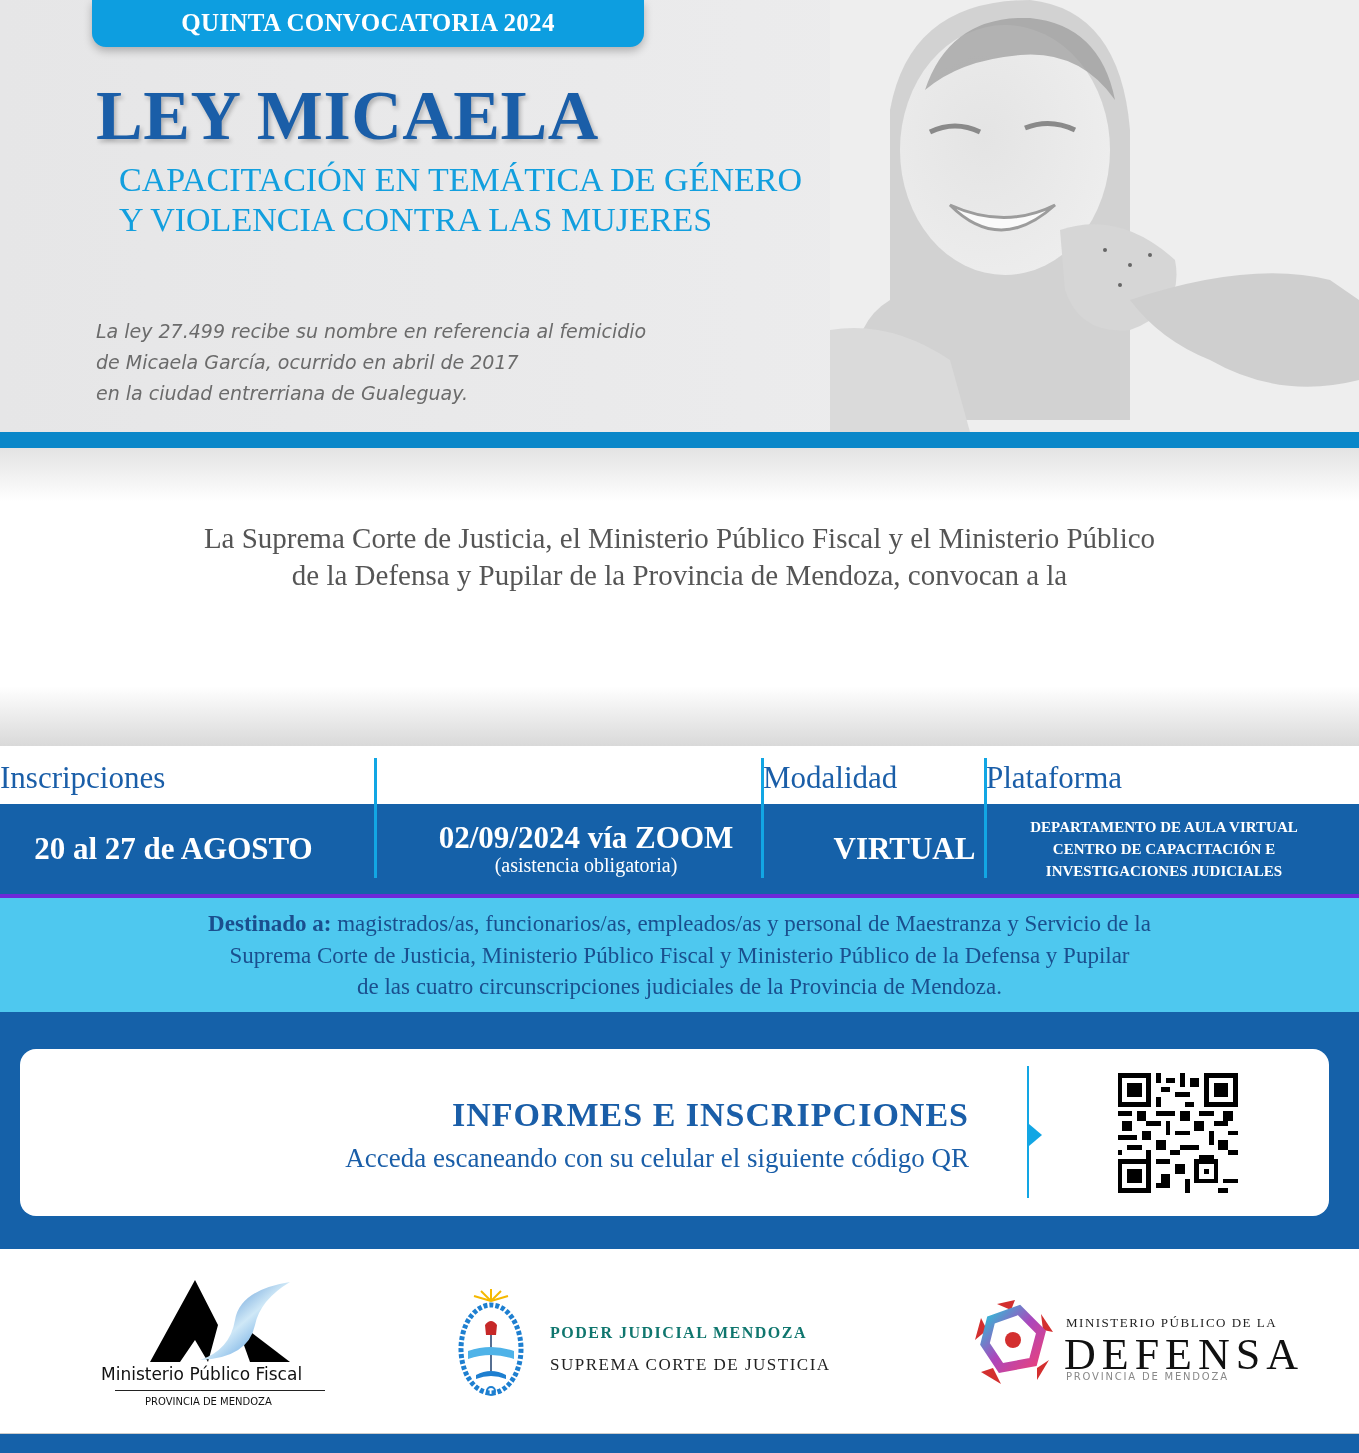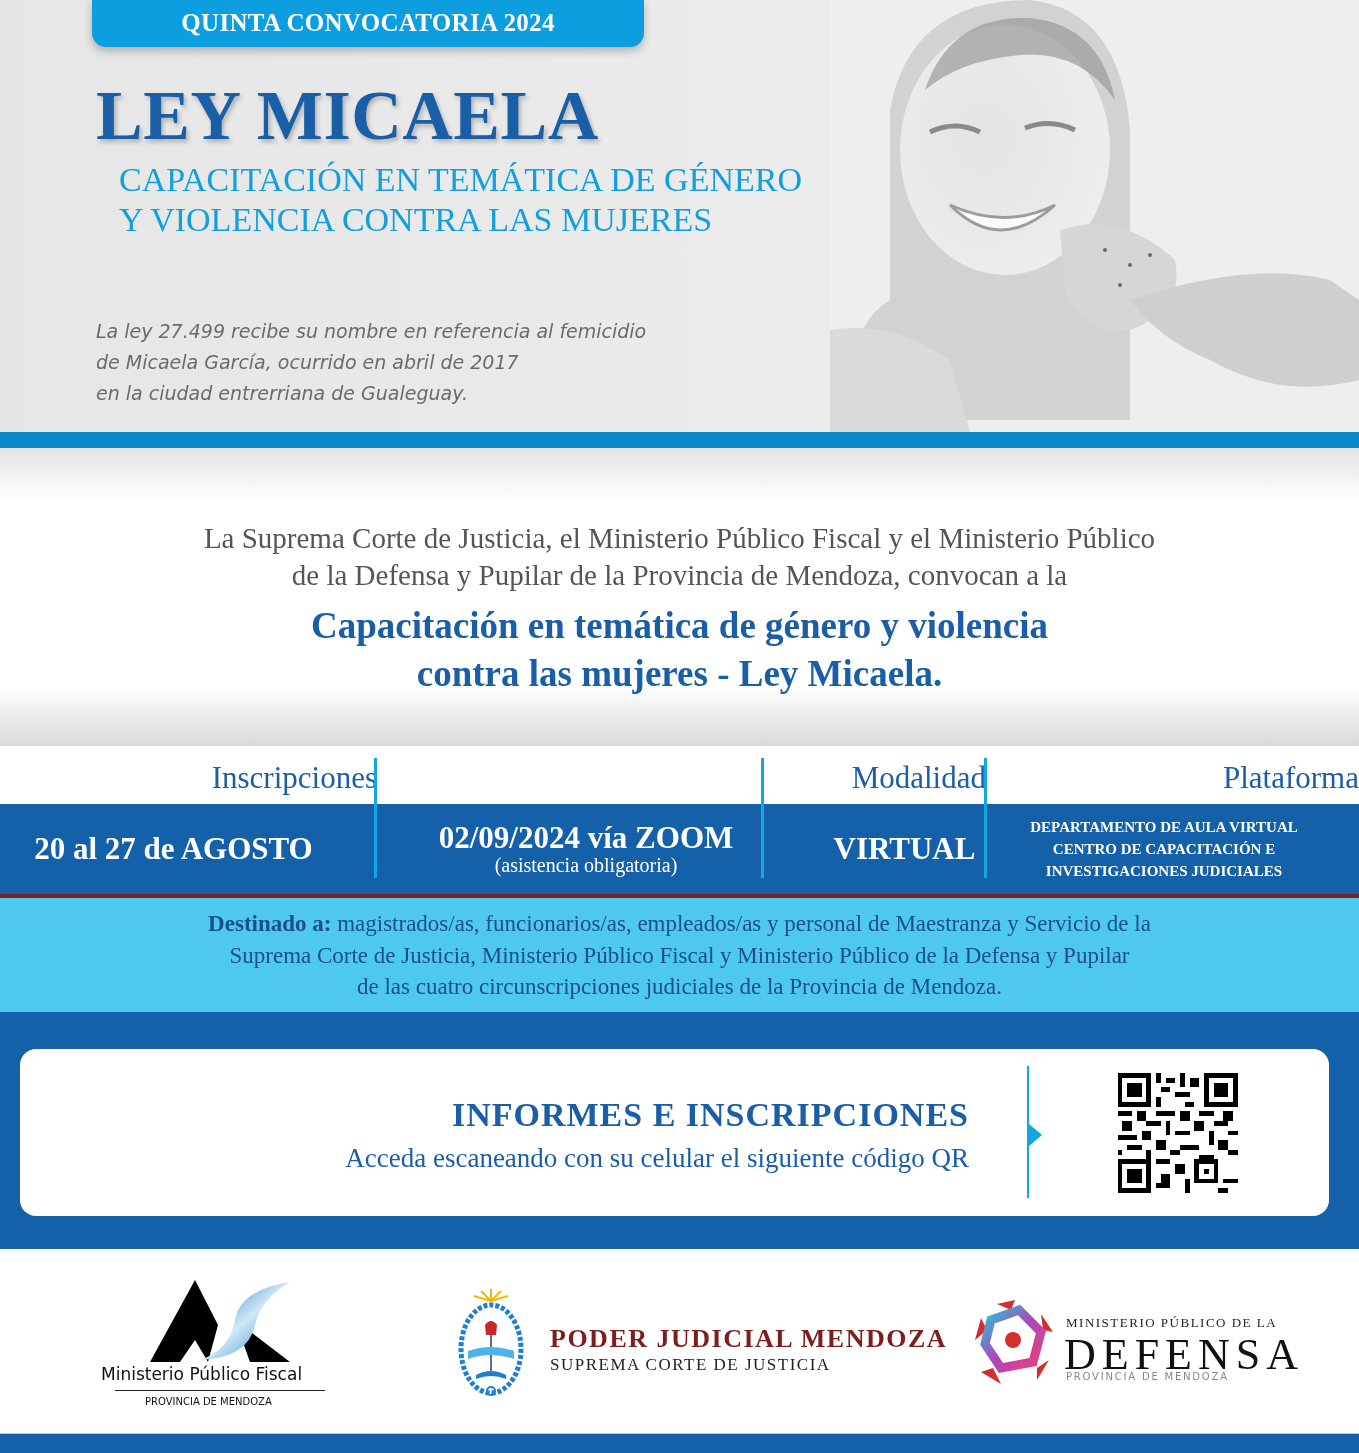--- a/index.html
+++ b/index.html
@@ -25,49 +25,49 @@
   
   .intro { position: absolute; left: 0; top: 448px; width: 1359px; height: 298px;
            background: linear-gradient(180deg, #e3e3e3 0%, #ffffff 18%, #ffffff 80%, #d9d9d9 100%); text-align: center; padding-left: 9px; }
   .intro-text { position: absolute; left: 0; top: 72px; width: 100%; font-size: 29px; line-height: 37px; color: #555555; }
   .intro-highlight { position: absolute; left: 0; top: 154px; width: 100%; font-size: 37px; line-height: 48px;
                      color: #1a5ea8; font-weight: bold; }
 
   
   .grid-head { position: absolute; left: 0; top: 746px; width: 1359px; height: 58px; background: #ffffff; }
   .grid-body { position: absolute; left: 0; top: 804px; width: 1359px; height: 90px; background: #1561a9; }
-  .cell-h { position: absolute; top: 0; height: 58px; line-height: 64px; text-align: right; font-size: 31px; color: #1a5ea8; }
+  .cell-h { position: absolute; top: 0; height: 58px; line-height: 64px; text-align: left; font-size: 31px; color: #1a5ea8; }
   .cell-b { position: absolute; top: 0; height: 90px; display: flex; flex-direction: column; justify-content: center;
             align-items: center; text-align: center; color: #fff; }
   .divider { position: absolute; top: 758px; width: 3px; height: 120px; background: #12a6e4; }
   .big-val { font-size: 31px; font-weight: bold; }
   .small-val { font-size: 20px; }
   .plat-val { font-size: 15px; font-weight: bold; line-height: 22px; }
 
   .target { position: absolute; left: 0; top: 894px; width: 1359px; height: 118px; background: #4ec8ef;
-            border-top: 4px solid #7f1d1d; text-align: center; }
+            border-top: 4px solid #6d28d9; text-align: center; }
   .target-text { position: absolute; left: 0; top: 10px; width: 100%; font-size: 23px; line-height: 31.5px; color: #1a4f8e; }
   .target-text b { font-weight: bold; }
 
   .infobg { position: absolute; left: 0; top: 1012px; width: 1359px; height: 237px; background: #1561a9; }
   .infocard { position: absolute; left: 20px; top: 1049px; width: 1309px; height: 167px; background: #ffffff; border-radius: 16px; }
   .info-title { position: absolute; right: 390px; top: 1096px; font-size: 34px; font-weight: bold; color: #1a5ea8; letter-spacing: 1px; }
   .info-sub { position: absolute; right: 390px; top: 1143px; font-size: 27px; color: #1a5ea8; }
   .card-divider { position: absolute; left: 1027px; top: 1066px; width: 2px; height: 132px; background: #12a6e4; }
   .card-arrow { position: absolute; left: 1029px; top: 1124px; width: 0; height: 0;
                 border-top: 11px solid transparent; border-bottom: 11px solid transparent; border-left: 13px solid #12a6e4; }
   .qr { position: absolute; left: 1117px; top: 1073px; width: 121px; height: 120px; }
 
   
   .logos { position: absolute; left: 0; top: 1249px; width: 1359px; height: 184px; background: #fff; }
   .bottom-bar { position: absolute; left: 0; top: 1433px; width: 1359px; height: 20px; background: #1561a9; border-top: 1px solid #cccccc; }
   .mpf-label { position: absolute; left: 101px; top: 1364px; font-family: "DejaVu Sans", sans-serif; font-size: 17px; color: #111; }
   .mpf-line { position: absolute; left: 115px; top: 1390px; width: 210px; height: 1px; background: #222; }
   .mpf-sub { position: absolute; left: 145px; top: 1396px; font-family: "DejaVu Sans", sans-serif; font-size: 10px; color: #111; }
-  .pj-title { position: absolute; left: 550px; top: 1324px; font-size: 26px; font-weight: bold; letter-spacing: 1.5px; color: #7f1d1d; }
+  .pj-title { position: absolute; left: 550px; top: 1324px; font-size: 16px; font-weight: bold; letter-spacing: 1.5px; color: #0f766e; }
   .pj-sub { position: absolute; left: 550px; top: 1355px; font-size: 17px; letter-spacing: 1.5px; color: #222; }
   .def-top { position: absolute; left: 1066px; top: 1315px; font-size: 13px; letter-spacing: 1.5px; color: #222; }
   .def-main { position: absolute; left: 1064px; top: 1329px; font-size: 44px; letter-spacing: 6px; color: #111; }
   .def-sub { position: absolute; left: 1066px; top: 1371px; font-family: "DejaVu Sans", sans-serif; font-size: 10px; letter-spacing: 1.8px; color: #888; }
 </style>
 </head>
 <body>
 
 <div class="hero">
   <svg class="photo" viewBox="0 0 529 432">
@@ -104,24 +104,20 @@
     <div>de Micaela García, ocurrido en abril de 2017</div>
     <div>en la ciudad entrerriana de Gualeguay.</div>
   </div>
 </div>
 <div class="bluebar-top"></div>
 
 <div class="intro">
   <div class="intro-text">
     <div>La Suprema Corte de Justicia, el Ministerio Público Fiscal y el Ministerio Público</div>
     <div>de la Defensa y Pupilar de la Provincia de Mendoza, convocan a la</div>
-  </div>
-  <div class="intro-highlight">
-    <div>Capacitación en temática de género y violencia</div>
-    <div>contra las mujeres - Ley Micaela.</div>
   </div>
 </div>
 
 <div class="grid-head">
   <div class="cell-h" style="left:0;width:377px;">Inscripciones</div>
   <div class="cell-h" style="left:763px;width:223px;">Modalidad</div>
   <div class="cell-h" style="left:986px;width:373px;">Plataforma</div>
 </div>
 <div class="grid-body">
   <div class="cell-b" style="left:0;width:347px;">

